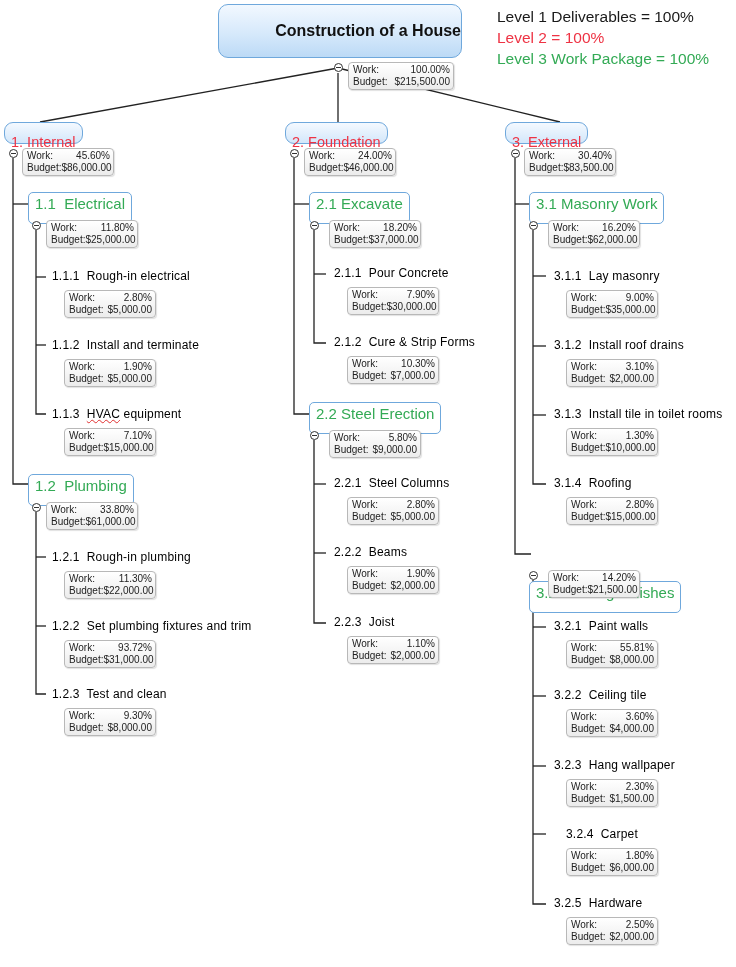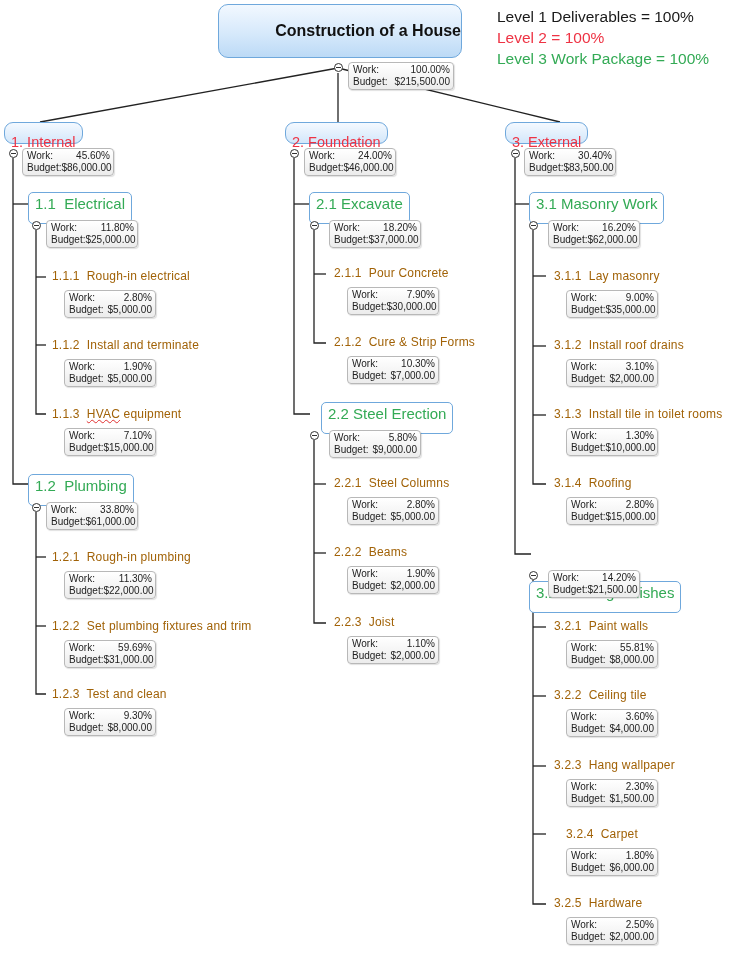--- a/index.html
+++ b/index.html
@@ -22,21 +22,21 @@
     position: absolute; height: 22px; padding: 9px 6px; box-sizing: border-box;
     border: 1px solid #6fa8dc; border-radius: 9px;
     background: linear-gradient(#f4f9ff, #d3e7fa);
     font-size: 14.5px; line-height: 20px; white-space: nowrap;
   }
   .l2 {
     position: absolute; height: 32px; padding: 0 6px; box-sizing: border-box;
     border: 1px solid #6fa8dc; border-radius: 5px; background: #ffffff;
     font-size: 15px; line-height: 22px; white-space: nowrap;
   }
-  .l3 { position: absolute; font-size: 12px; color: #a16207; white-space: nowrap; letter-spacing: 0.2px; }
+  .l3 { position: absolute; font-size: 12px; color: #000000; white-space: nowrap; letter-spacing: 0.2px; }
   .l3 .spell { text-decoration: underline wavy #e03030; text-decoration-thickness: 1px; }
 
   .info {
     position: absolute; width: 92px; height: 28px; box-sizing: border-box;
     border: 1px solid #b8b8b8; border-radius: 4px;
     background: linear-gradient(#ffffff, #ececec);
     box-shadow: 1px 1px 1px rgba(0,0,0,0.12);
     font-size: 10px; line-height: 12px; color: #222; padding: 1px 3px 0 4px;
   }
   .info .row { display: flex; justify-content: space-between; white-space: nowrap; }
@@ -196,21 +196,21 @@
     <div class="row">
         <span>Budget:</span>
         <span>$22,000.00</span>
       </div>
   </div>
 
   <div class="l3" style="left: 52px; top: 619px; white-space: pre;">1.2.2  Set plumbing fixtures and trim</div>
   <div class="info" style="left:64px;top:640px;">
     <div class="row">
         <span>Work:</span>
-        <span>59.69%</span>
+        <span>93.72%</span>
       </div>
     <div class="row">
         <span>Budget:</span>
         <span>$31,000.00</span>
       </div>
   </div>
 
   <div class="l3" style="left: 52px; top: 687px; white-space: pre;">1.2.3  Test and clean</div>
   <div class="info" style="left:64px;top:708px;">
     <div class="row">
@@ -266,21 +266,21 @@
     <div class="row">
         <span>Work:</span>
         <span>10.30%</span>
       </div>
     <div class="row">
         <span>Budget:</span>
         <span>$7,000.00</span>
       </div>
   </div>
 
-  <div class="l2" style="left: 321px; top: 402px; color: rgb(51, 170, 85); white-space: pre;"><span>2.2 Steel Erection</span></div>
+  <div class="l2" style="left: 309px; top: 402px; color: rgb(51, 170, 85); white-space: pre;"><span>2.2 Steel Erection</span></div>
   <div class="toggle" style="left:310px;top:431px;"></div>
   <div class="info" style="left:329px;top:430px;">
     <div class="row">
         <span>Work:</span>
         <span>5.80%</span>
       </div>
     <div class="row">
         <span>Budget:</span>
         <span>$9,000.00</span>
       </div>

